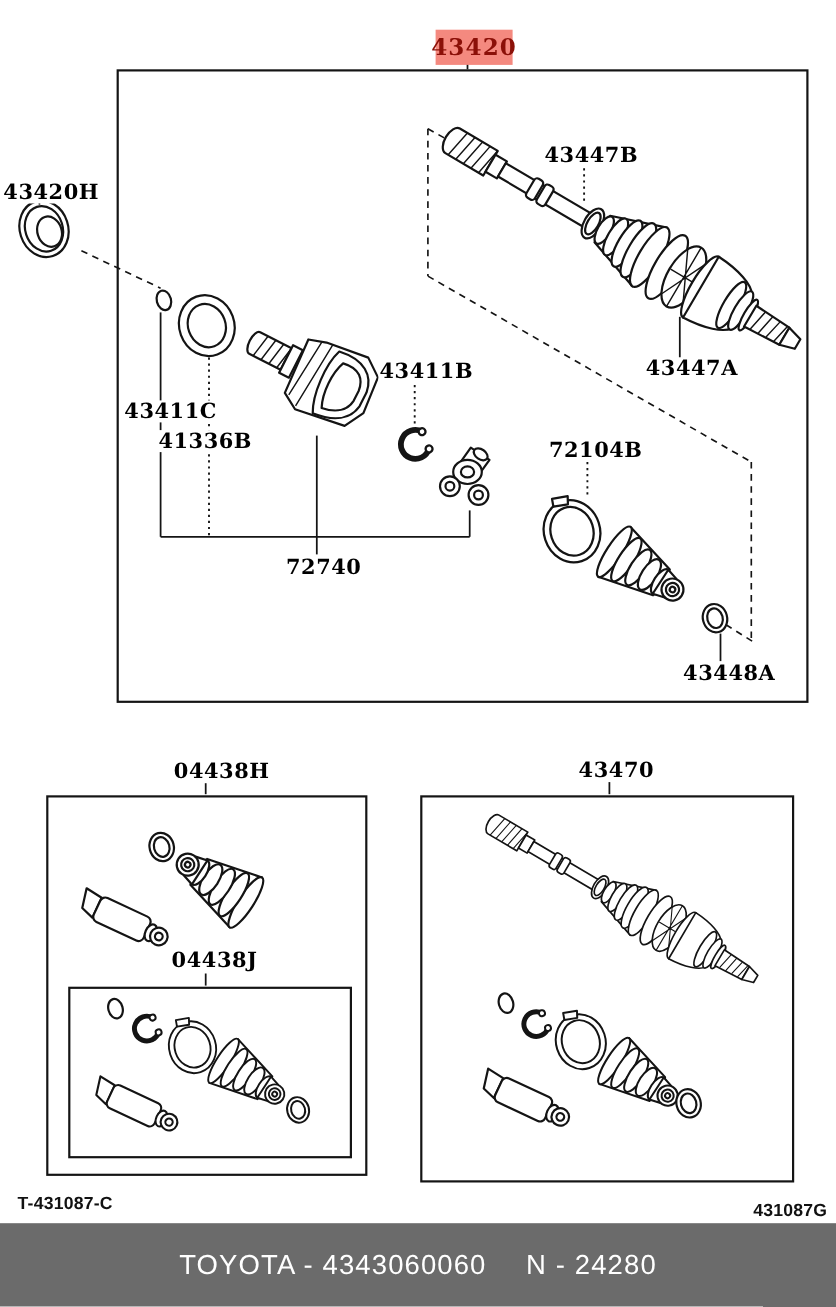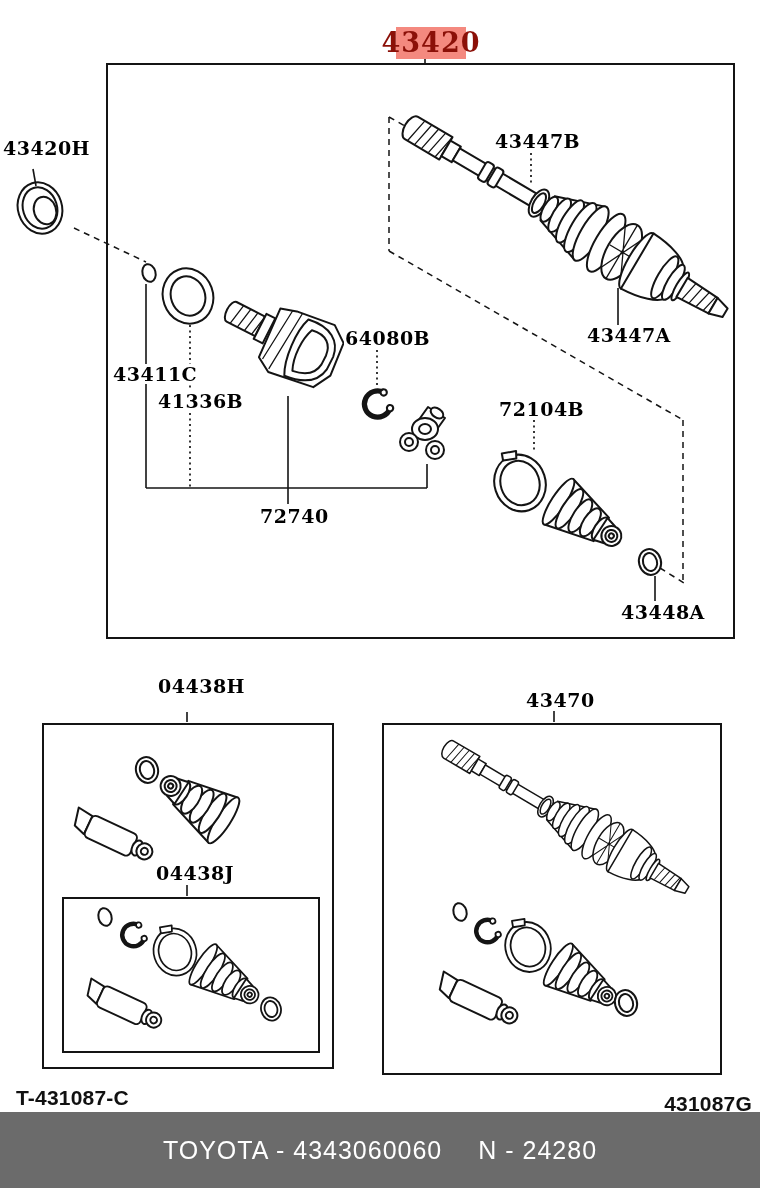--- a/index.html
+++ b/index.html
@@ -17,24 +17,24 @@
   .dash{stroke:#141414;stroke-width:1.5;fill:none;stroke-dasharray:6 5;}
   .callout{
     position:absolute;z-index:3;background:#ffffff;color:#000;
     font-family:"DejaVu Serif",serif;font-weight:bold;font-size:19px;
     line-height:20px;letter-spacing:0.5px;padding:0 1px;white-space:nowrap;
     cursor:pointer;
   }
   .callout.highlight{
     background:#f4897f;color:#8b1008;width:70px;height:32px;
     display:flex;align-items:center;justify-content:center;
-    font-size:27px;padding:0;letter-spacing:1px;
+    font-size:21px;padding:0;letter-spacing:1px;
   }
   .doc-code{
-    position:absolute;z-index:3;color:#111;font-size:21px;font-weight:700;
+    position:absolute;z-index:3;color:#111;font-size:16px;font-weight:700;
     letter-spacing:0.2px;
   }
   .footer-bar{
     position:absolute;left:0;top:1112px;width:760px;height:76px;background:#6b6b6b;
     z-index:4;display:flex;align-items:center;justify-content:center;gap:36px;
     color:#ffffff;font-size:25px;font-weight:400;letter-spacing:1px;
   }
 </style>
 </head>
 <body>
@@ -203,30 +203,30 @@
       <path class="call" d="M146,488 L427,488"></path>
       <path class="dot" d="M534,420 L534,452"></path>
       <path class="call" d="M655,576 L655,601"></path>
       <path class="call" d="M187,712 L187,722"></path>
       <path class="call" d="M187,885 L187,896"></path>
       <path class="call" d="M554,711 L554,722"></path>
     </g>
   </svg>
 
   <div class="callout highlight" style="left:396px;top:27px">43420</div>
-  <div class="callout" style="left:2px;top:138px">43420H</div>
+  <div class="callout" style="left:2px;top:165px">43420H</div>
   <div class="callout" style="left:494px;top:131px">43447B</div>
   <div class="callout" style="left:586px;top:325px">43447A</div>
-  <div class="callout" style="left:344px;top:328px">64080B</div>
+  <div class="callout" style="left:344px;top:328px">43411B</div>
   <div class="callout" style="left:112px;top:364px">43411C</div>
-  <div class="callout" style="left:157px;top:391px">41336B</div>
+  <div class="callout" style="left:143px;top:391px">41336B</div>
   <div class="callout" style="left:498px;top:399px">72104B</div>
   <div class="callout" style="left:259px;top:506px">72740</div>
   <div class="callout" style="left:620px;top:602px">43448A</div>
-  <div class="callout" style="left:157px;top:676px">04438H</div>
+  <div class="callout" style="left:157px;top:691px">04438H</div>
   <div class="callout" style="left:155px;top:863px">04438J</div>
   <div class="callout" style="left:525px;top:690px">43470</div>
 
   <div class="doc-code" style="left:16px;top:1086px">T-431087-C</div>
   <div class="doc-code" style="right:8px;top:1092px">431087G</div>
 
   <div class="footer-bar">
     <span>TOYOTA - 4343060060</span>
     <span>N - 24280</span>
   </div>

